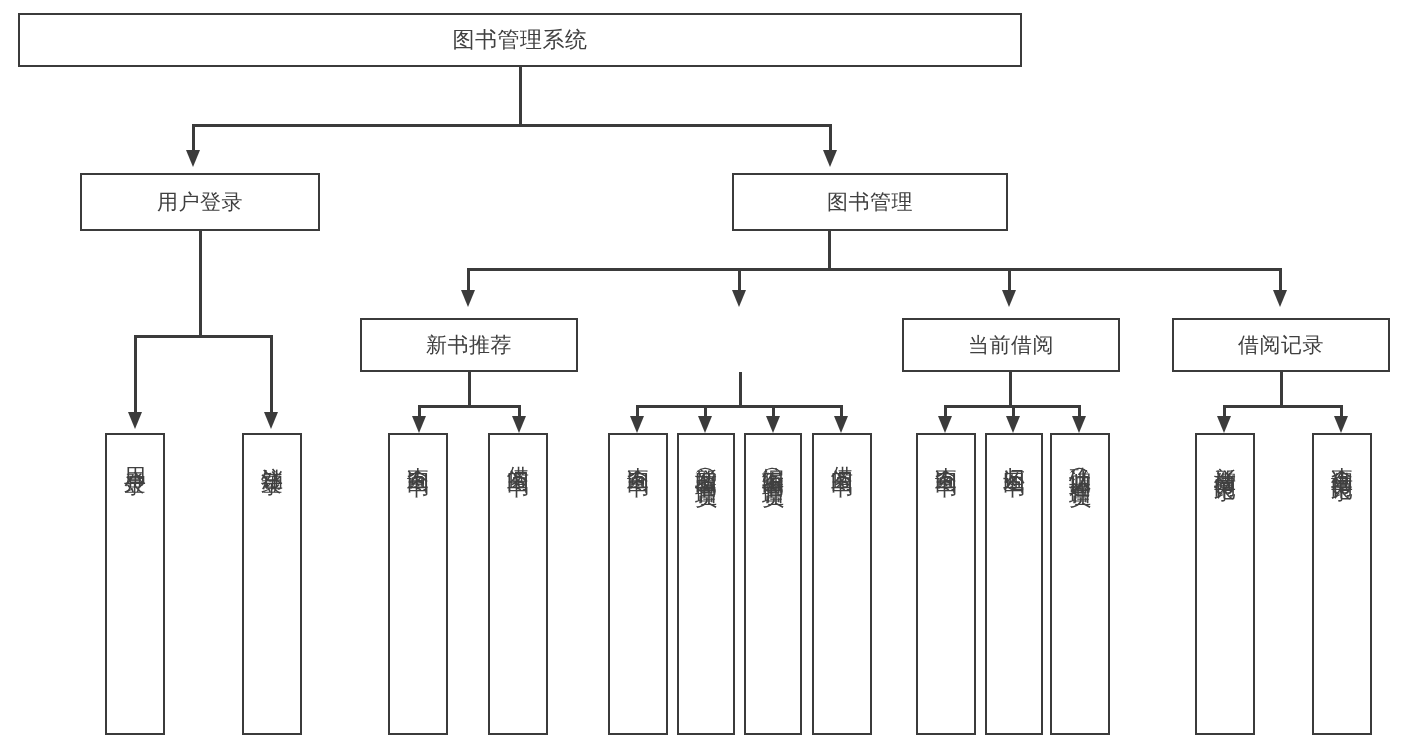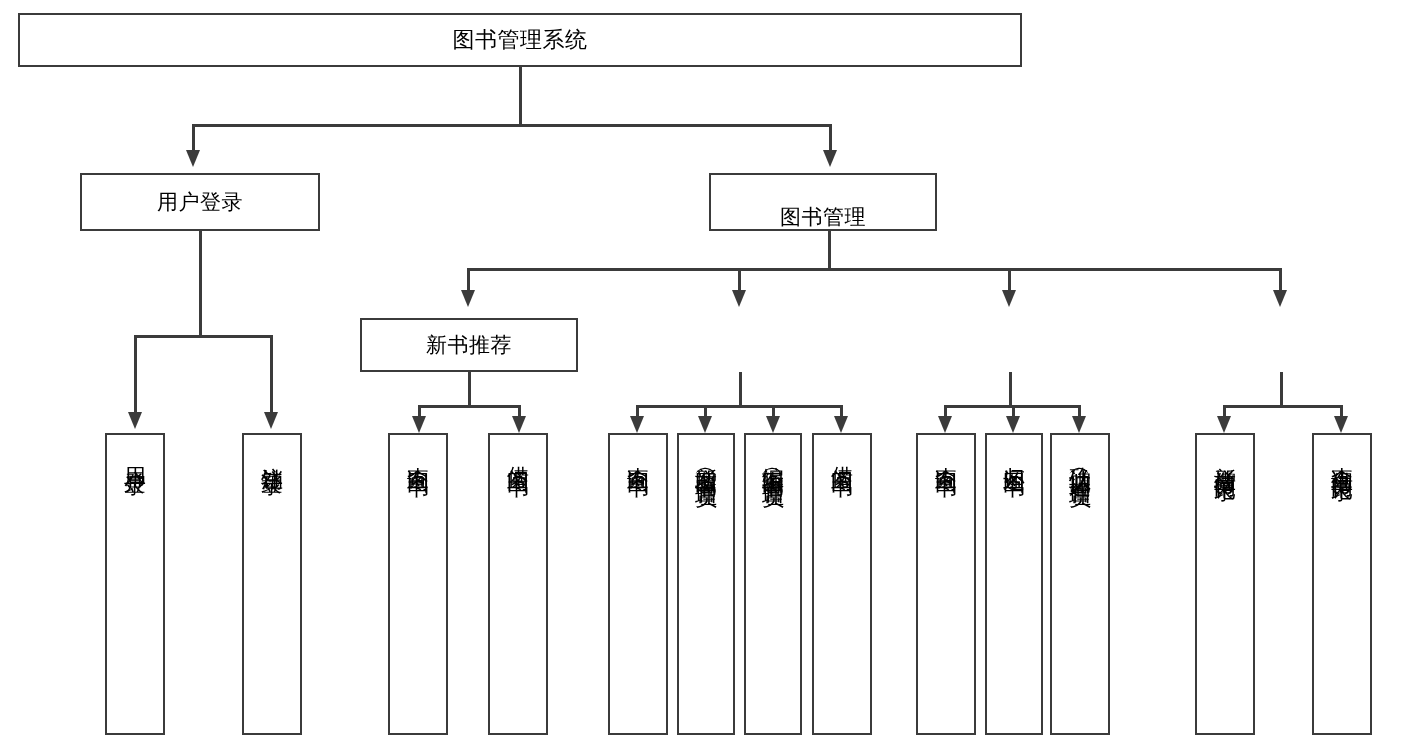--- a/index.html
+++ b/index.html
@@ -21,21 +21,21 @@
   .node {
     position: absolute;
     box-sizing: border-box;
     background: #ffffff;
     border: 2.5px solid #3b3b3b;
     display: flex;
     align-items: center;
     justify-content: center;
   }
   .node-label {
-    color: #000000;
+    color: #404040;
     font-size: 21px;
     line-height: 1.15;
     letter-spacing: 0.5px;
     white-space: nowrap;
   }
   .node.root .node-label { font-size: 22px; }
   .node.lvl2 .node-label { font-size: 21px; }
   .node.lvl3 .node-label { font-size: 21px; }
 
   
@@ -92,21 +92,21 @@
   <div class="edge h" style="left:192px; top:124px; width:640px;"></div>
   <div class="edge v" style="left:192px; top:124px; height:27px;"></div>
   <div class="arrow" style="left:186px; top:150px;"></div>
   <div class="edge v" style="left:829px; top:124px; height:27px;"></div>
   <div class="arrow" style="left:823px; top:150px;"></div>
 
   <div class="node lvl2" style="left:80px; top:173px; width:240px; height:58px;">
     <span class="node-label">用户登录</span>
   </div>
 
-  <div class="node lvl2" style="left:709px; top:173px; width:228px; height:58px;align-items:flex-end;">
+  <div class="node lvl2" style="left:732px; top:173px; width:276px; height:58px;">
     <span class="node-label">图书管理</span>
   </div>
 
   <div class="edge v" style="left:199px; top:231px; height:105px;"></div>
   <div class="edge h" style="left:134px; top:335px; width:138px;"></div>
   <div class="edge v" style="left:134px; top:335px; height:78px;"></div>
   <div class="arrow" style="left:128px; top:412px;"></div>
   <div class="edge v" style="left:270px; top:335px; height:78px;"></div>
   <div class="arrow" style="left:264px; top:412px;"></div>
 
@@ -117,20 +117,26 @@
   <div class="edge v" style="left:738px; top:268px; height:23px;"></div>
   <div class="arrow" style="left:732px; top:290px;"></div>
   <div class="edge v" style="left:1008px; top:268px; height:23px;"></div>
   <div class="arrow" style="left:1002px; top:290px;"></div>
   <div class="edge v" style="left:1279px; top:268px; height:23px;"></div>
   <div class="arrow" style="left:1273px; top:290px;"></div>
 
   <div class="node lvl3" style="left:360px; top:318px; width:218px; height:54px;">
     <span class="node-label">新书推荐</span>
   </div>
+  <div class="node lvl3" style="left:902px; top:318px; width:218px; height:54px;">
+    <span class="node-label">当前借阅</span>
+  </div>
+  <div class="node lvl3" style="left:1172px; top:318px; width:218px; height:54px;">
+    <span class="node-label">借阅记录</span>
+  </div>
 
   <div class="edge v" style="left:468px; top:372px; height:35px;"></div>
   <div class="edge h" style="left:418px; top:405px; width:102px;"></div>
   <div class="edge v" style="left:418px; top:405px; height:14px;"></div>
   <div class="arrow" style="left:412px; top:416px;"></div>
   <div class="edge v" style="left:518px; top:405px; height:14px;"></div>
   <div class="arrow" style="left:512px; top:416px;"></div>
 
   <div class="edge v" style="left:739px; top:372px; height:35px;"></div>
   <div class="edge h" style="left:636px; top:405px; width:206px;"></div>

